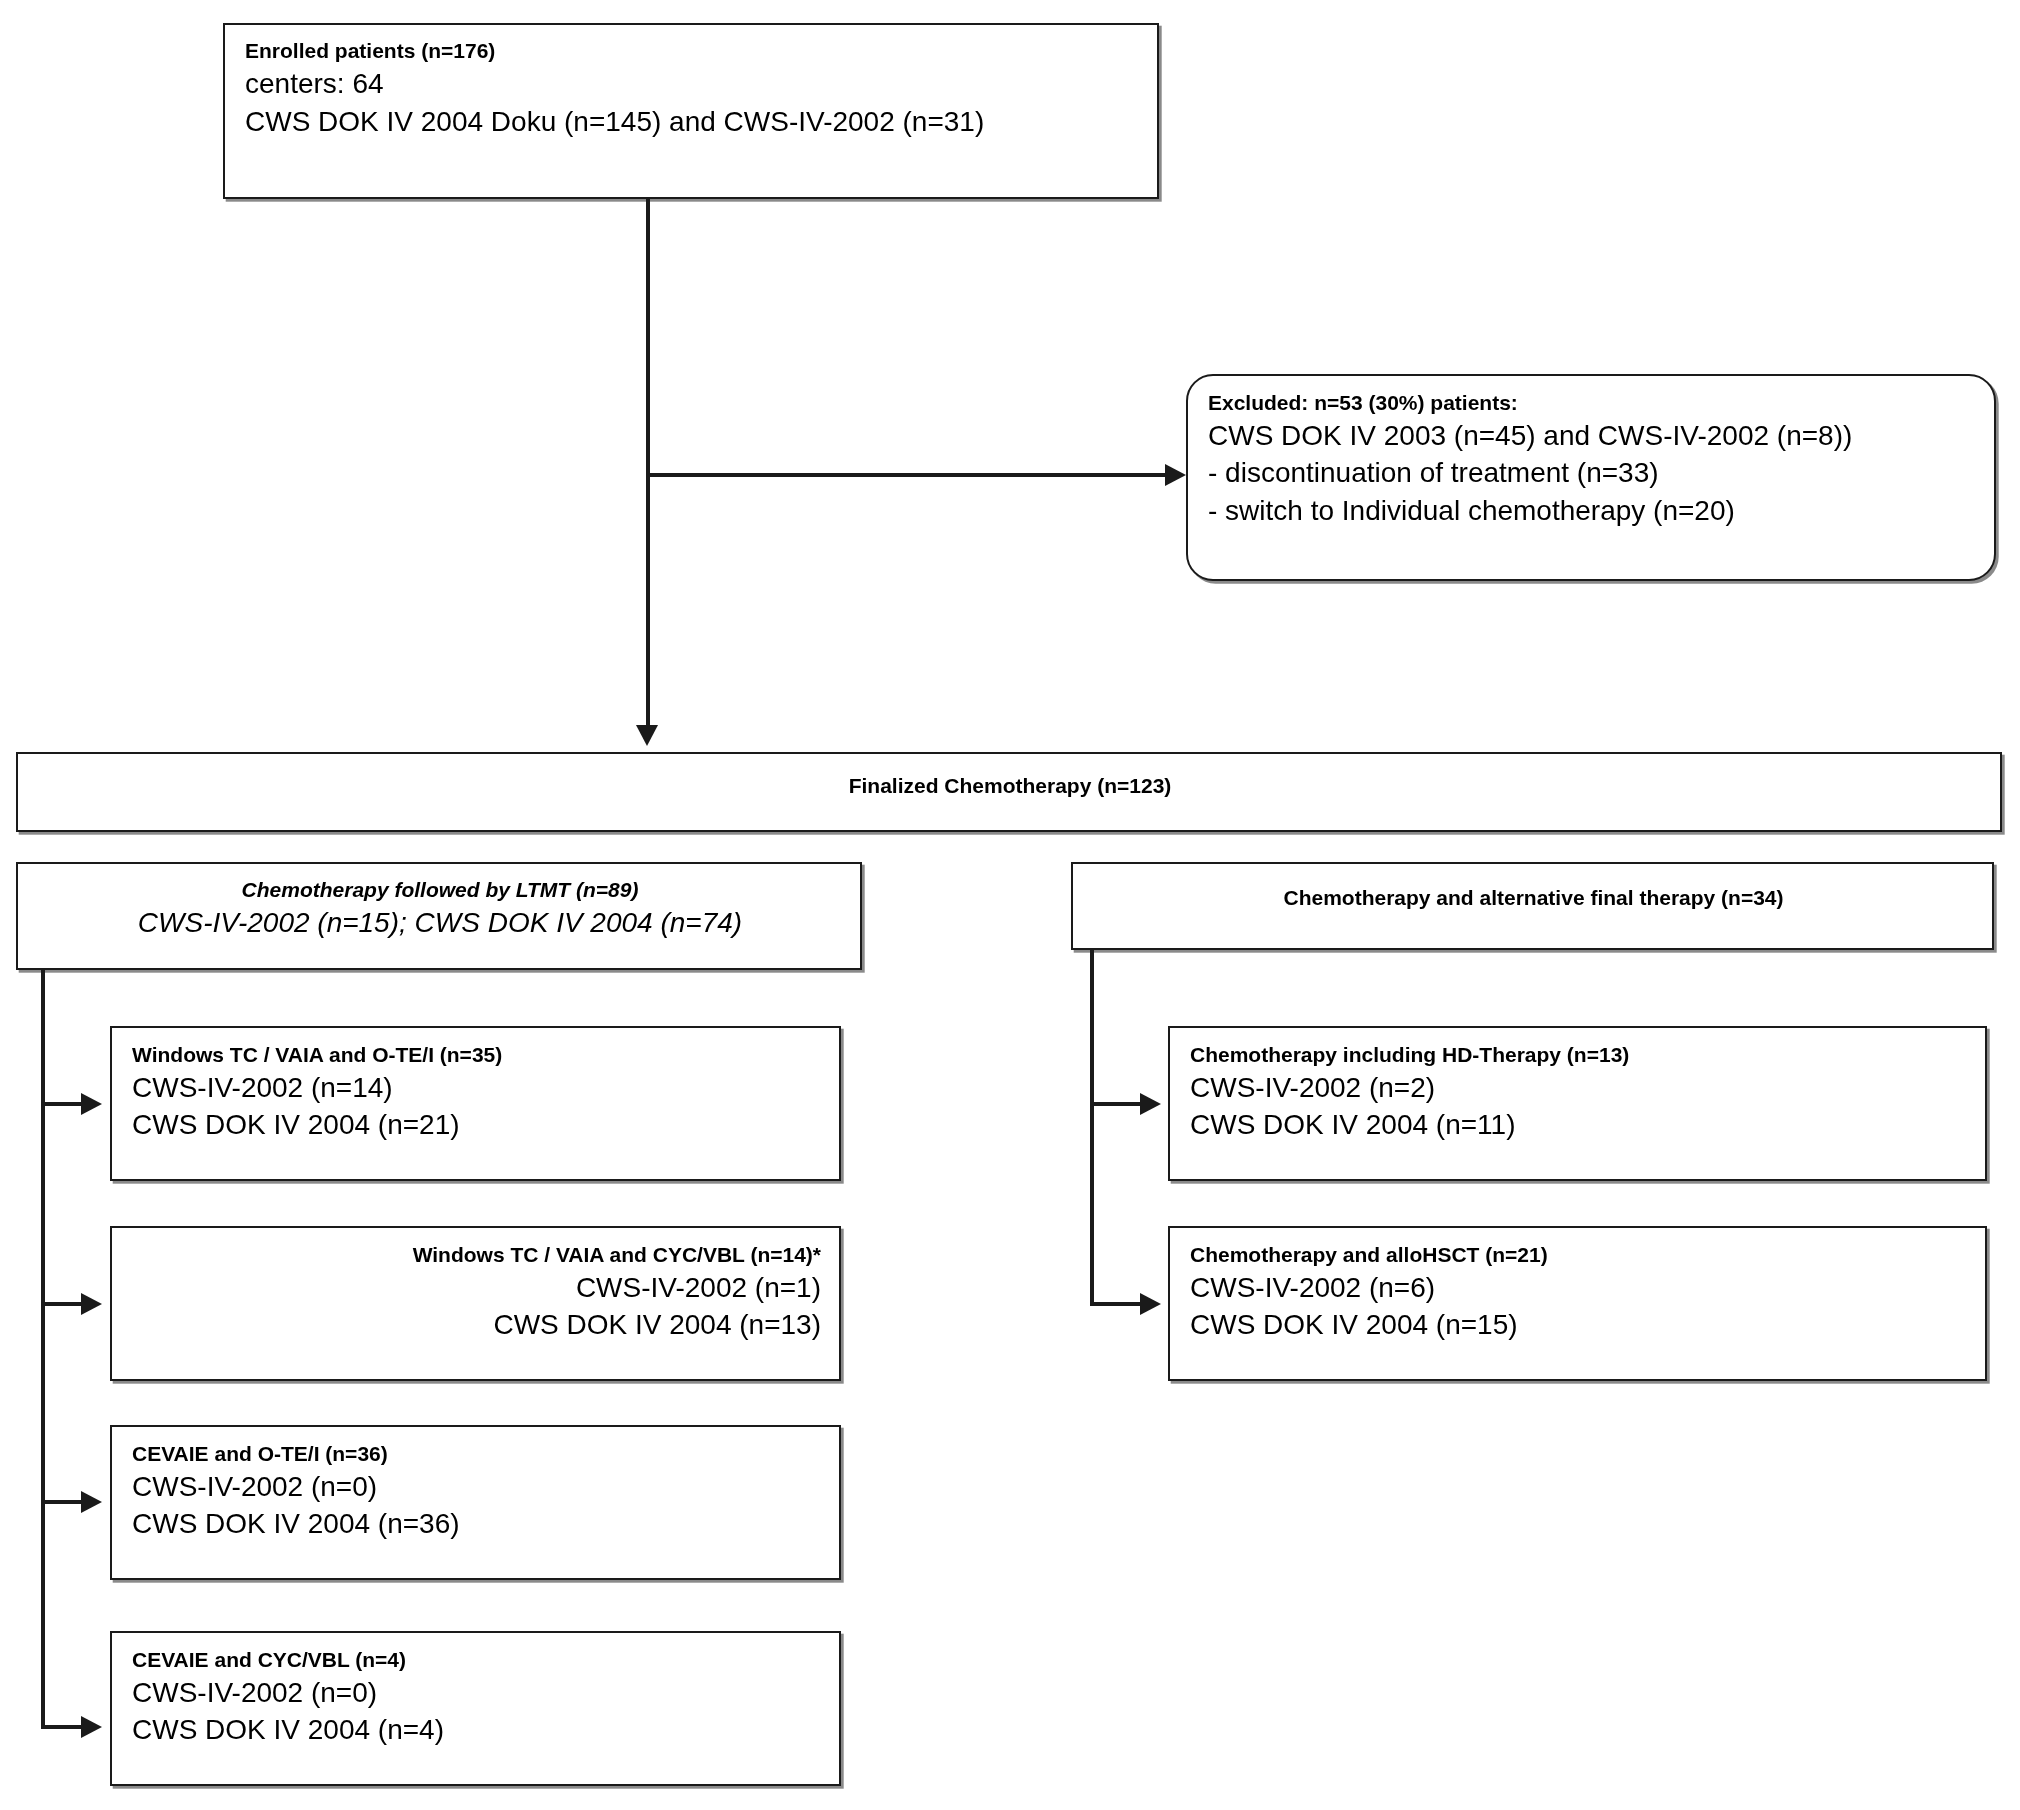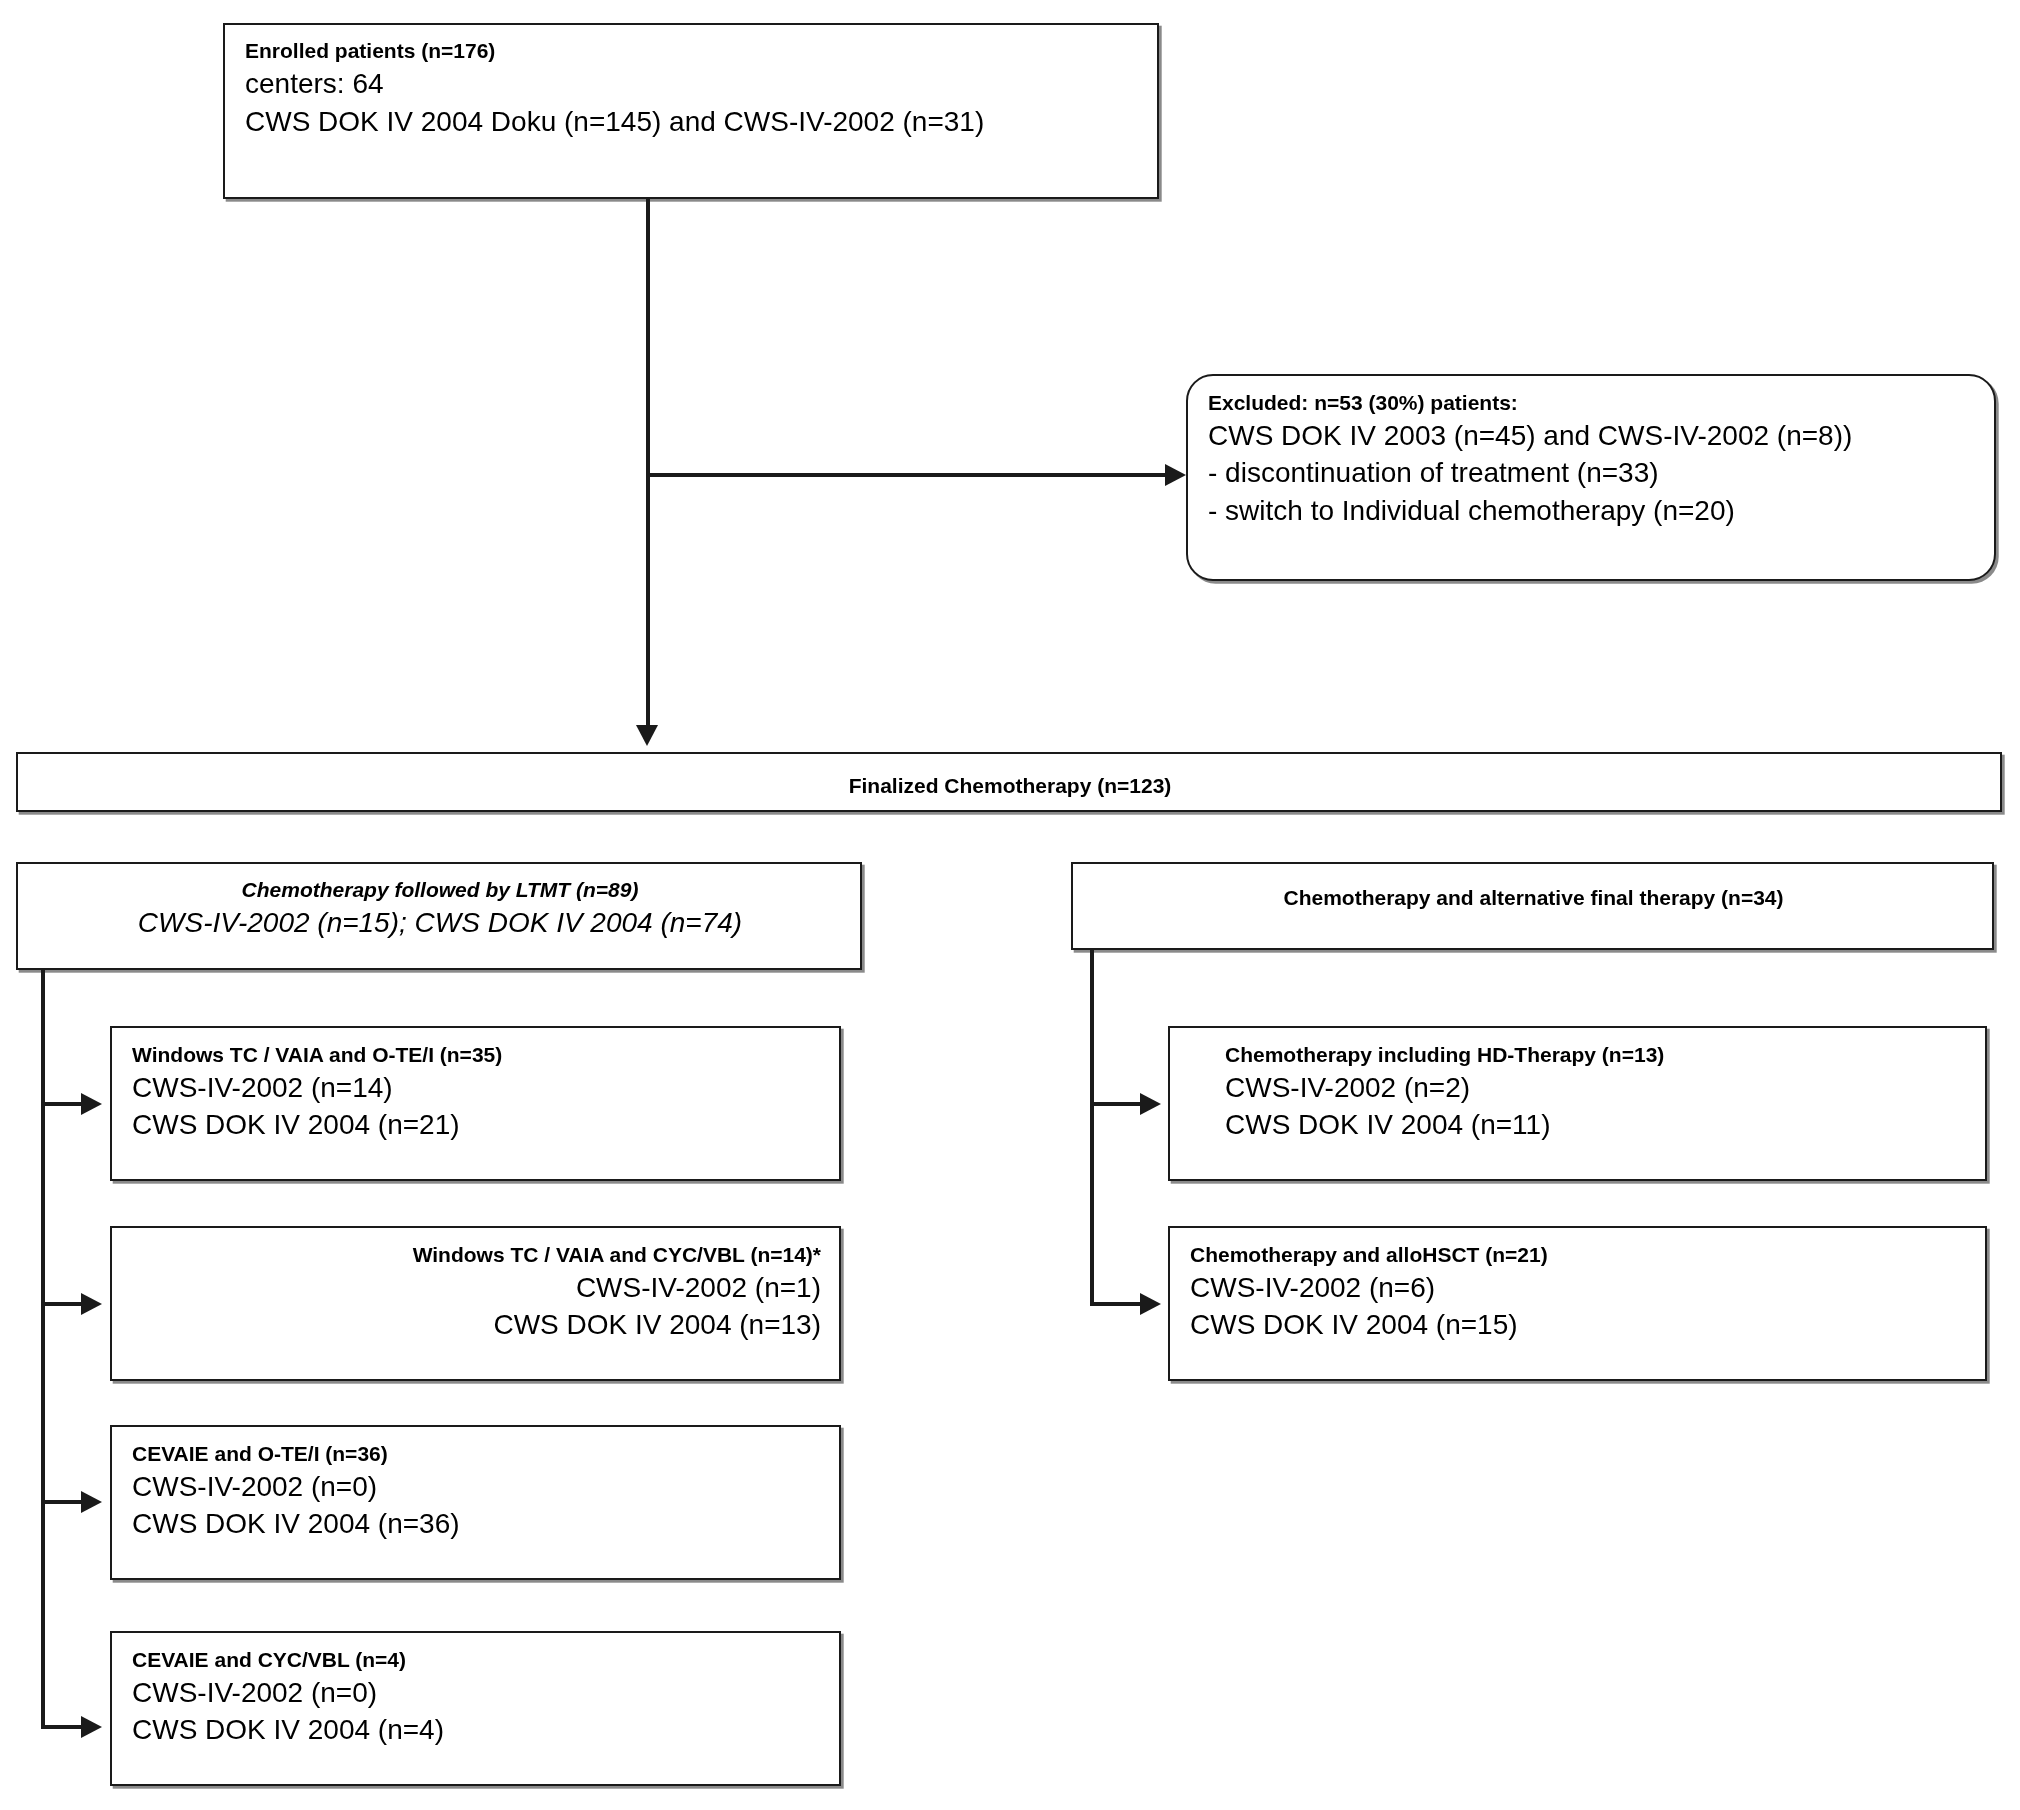--- a/index.html
+++ b/index.html
@@ -84,21 +84,21 @@
 
   <div class="box" style="left:1186px; top:374px; width:810px; height:207px;border-radius:27px;">
     <div class="box-inner">
       <div class="ttl">Excluded: n=53 (30%) patients:</div>
       <div class="sub">CWS DOK IV 2003 (n=45) and CWS-IV-2002 (n=8))</div>
       <div class="sub">- discontinuation of treatment (n=33)</div>
       <div class="sub">- switch to Individual chemotherapy (n=20)</div>
     </div>
   </div>
 
-  <div class="box center" style="left:16px; top:752px; width:1986px; height:60px;">
+  <div class="box center" style="left:16px; top:752px; width:1986px; height:80px;">
     <div class="box-inner" style="padding-top:18px;">
       <div class="ttl">Finalized Chemotherapy (n=123)</div>
     </div>
   </div>
 
   <div class="box center" style="left:16px; top:862px; width:846px; height:108px;">
     <div class="box-inner" style="padding-top:12px;font-style:italic;">
       <div class="ttl">Chemotherapy followed by LTMT (n=89)</div>
       <div class="sub">CWS-IV-2002 (n=15); CWS DOK IV 2004 (n=74)</div>
     </div>
@@ -135,21 +135,21 @@
   </div>
 
   <div class="box" style="left:110px; top:1631px; width:731px; height:155px;">
     <div class="box-inner">
       <div class="ttl">CEVAIE and CYC/VBL (n=4)</div>
       <div class="sub">CWS-IV-2002 (n=0)</div>
       <div class="sub">CWS DOK IV 2004 (n=4)</div>
     </div>
   </div>
 
-  <div class="box" style="left:1168px; top:1026px; width:819px; height:155px;padding-left:35px;">
+  <div class="box" style="left:1168px; top:1026px; width:819px; height:155px;">
     <div class="box-inner">
       <div class="ttl">Chemotherapy including HD-Therapy (n=13)</div>
       <div class="sub">CWS-IV-2002 (n=2)</div>
       <div class="sub">CWS DOK IV 2004 (n=11)</div>
     </div>
   </div>
 
   <div class="box" style="left:1168px; top:1226px; width:819px; height:155px;">
     <div class="box-inner">
       <div class="ttl">Chemotherapy and alloHSCT (n=21)</div>

